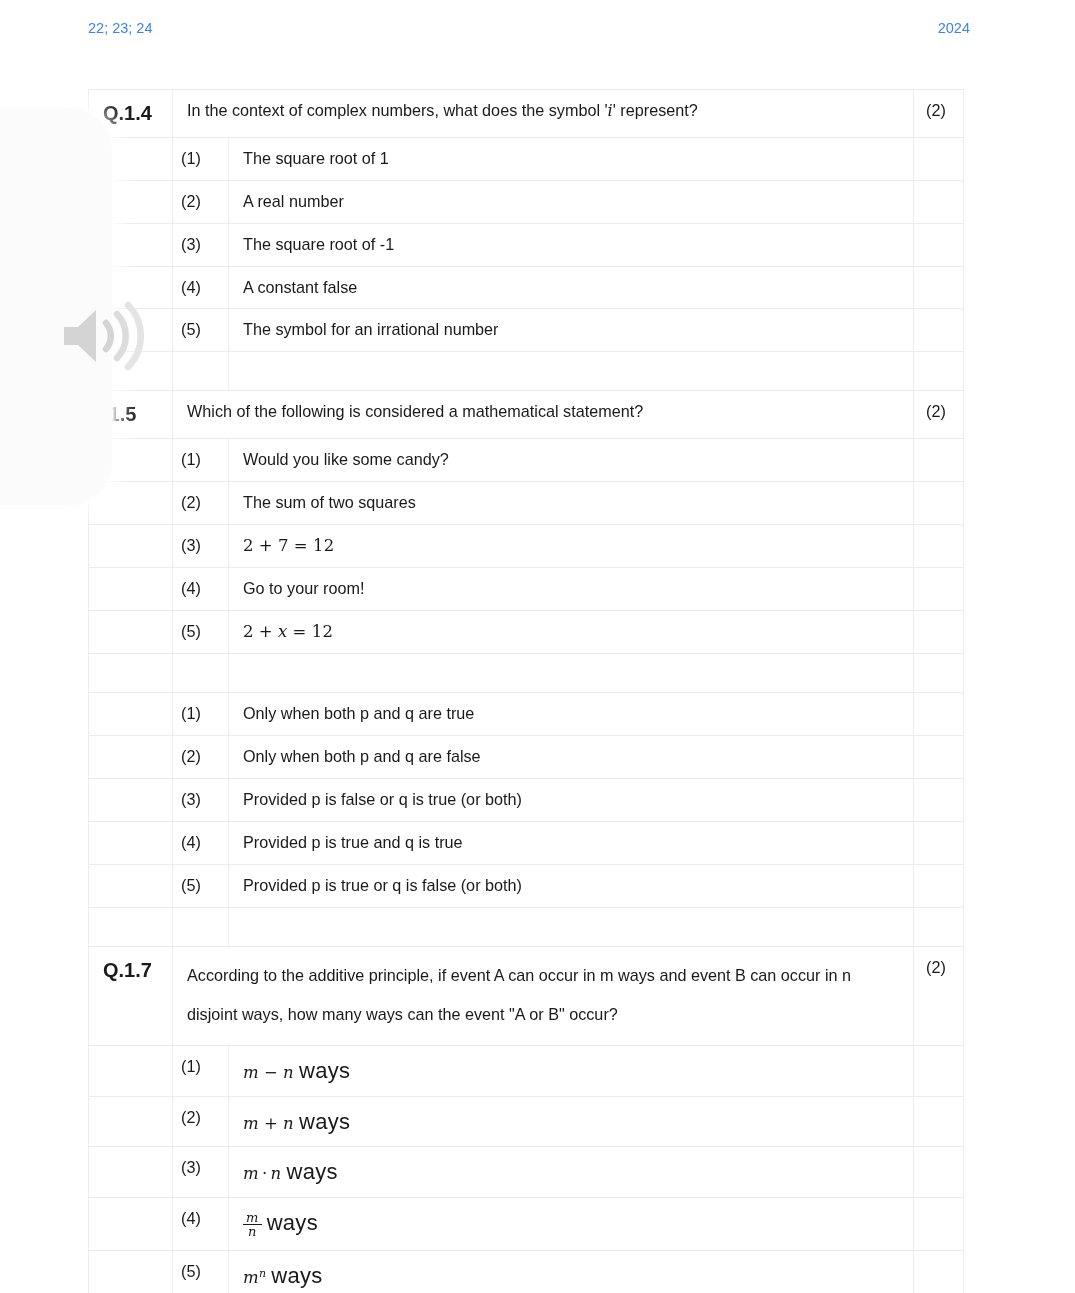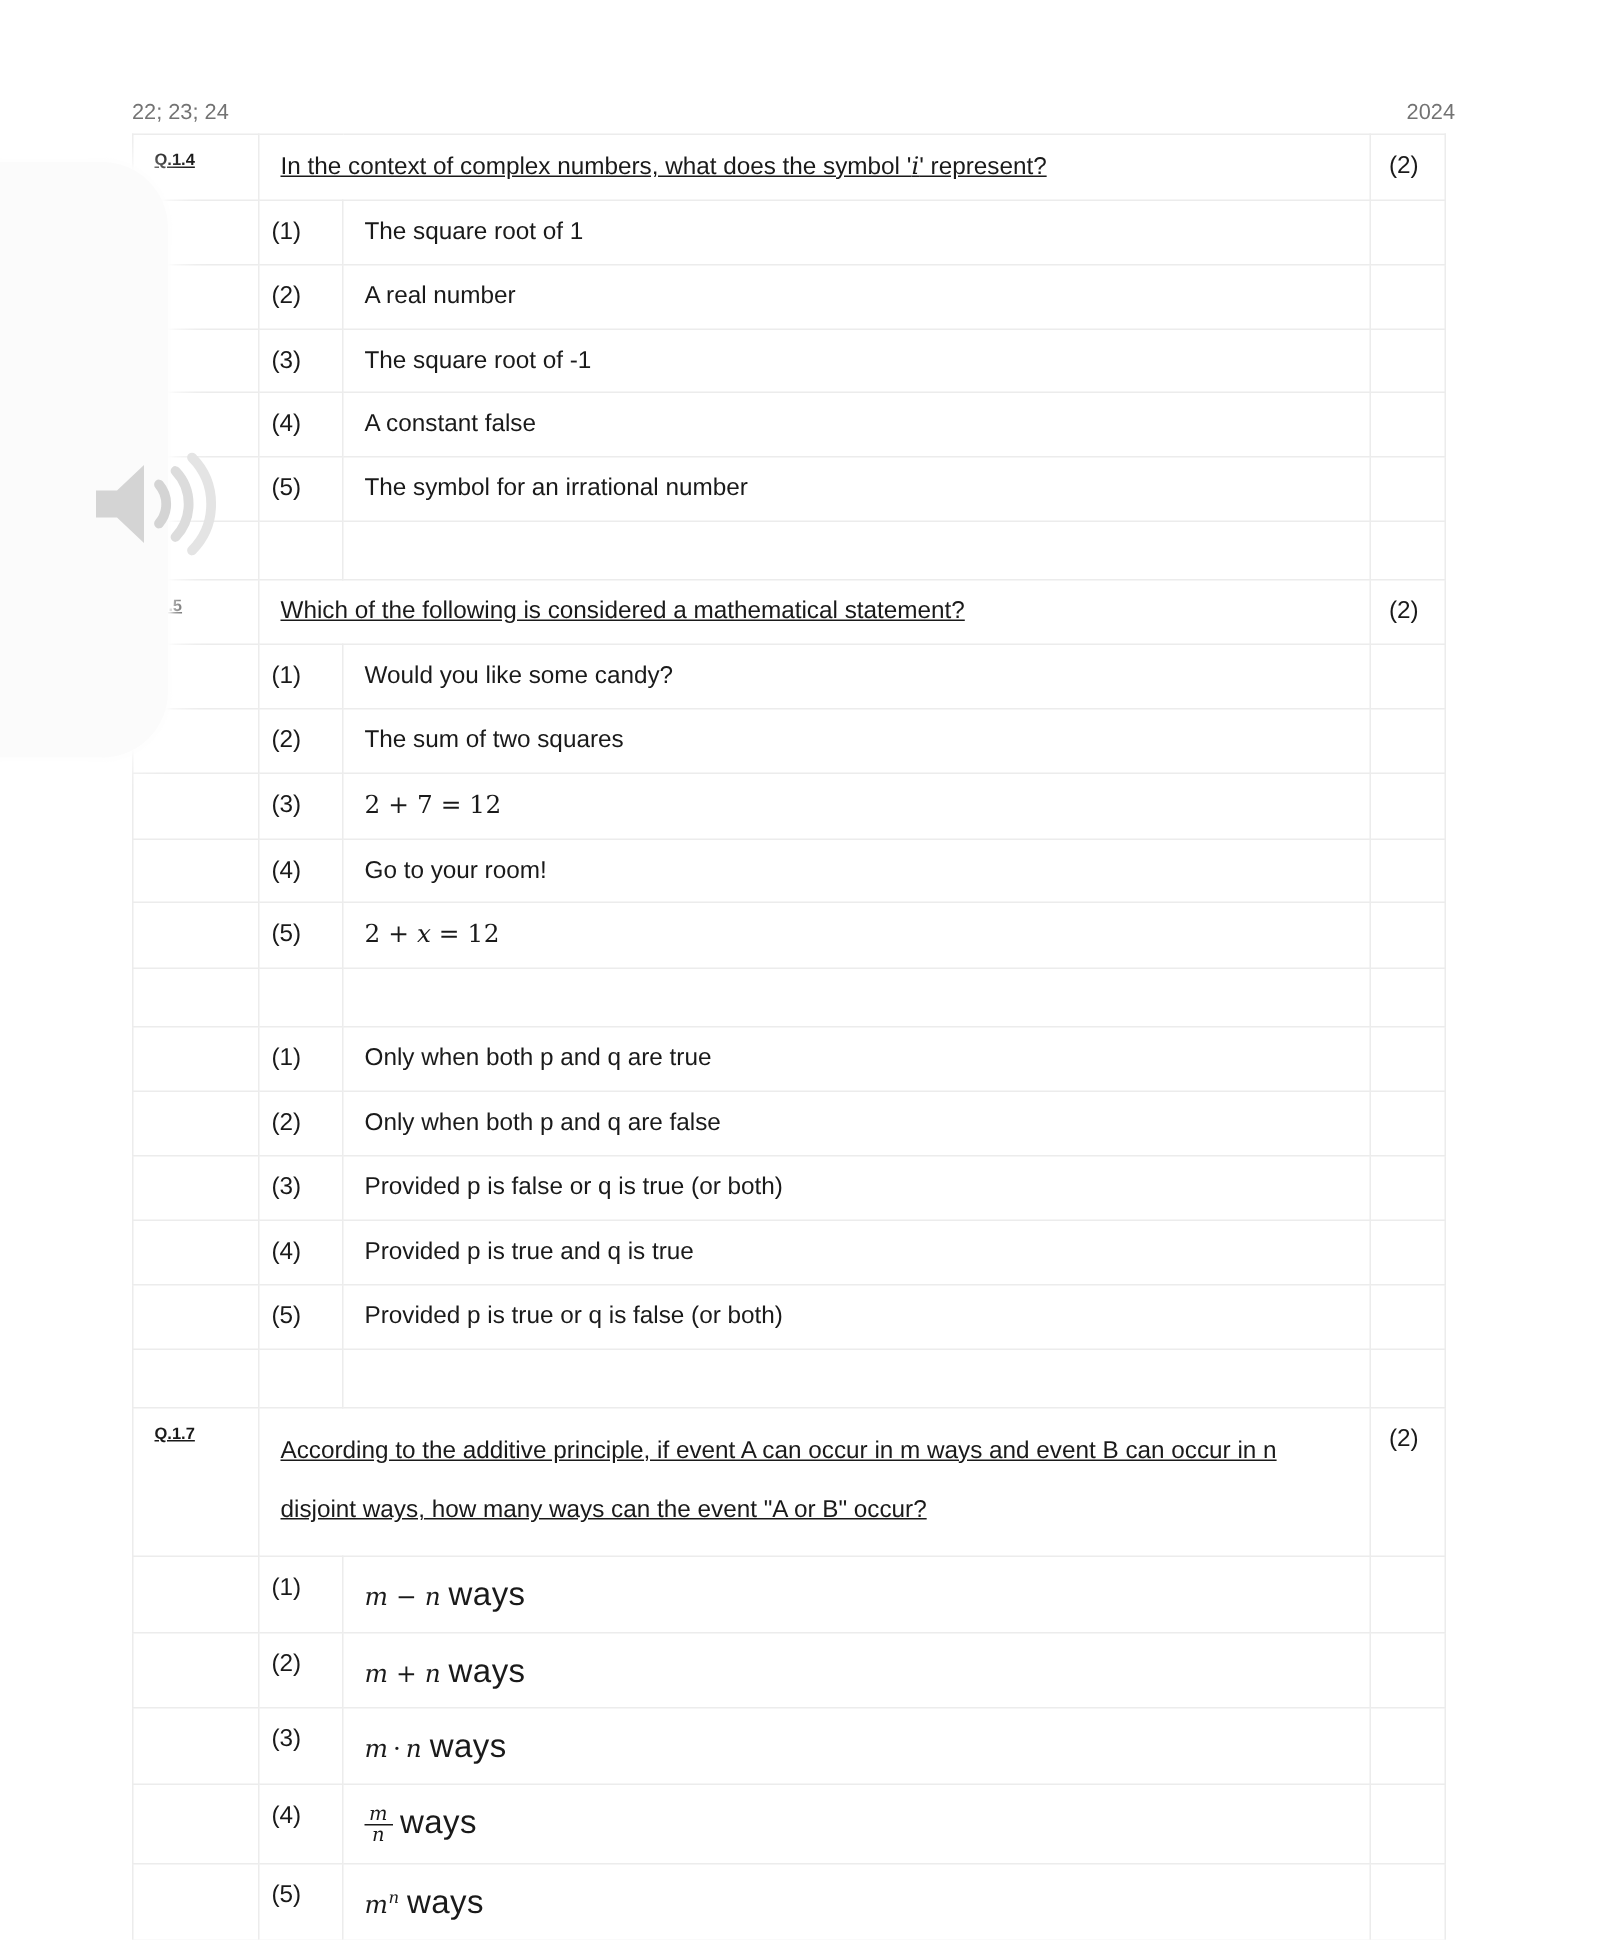--- a/index.html
+++ b/index.html
@@ -17,22 +17,21 @@
   }
 
   
   .page-header {
     position: absolute;
     top: 20px;
     left: 88px;
     right: 88px;
     height: 26px;
     font-size: 14.5px;
-    color: #737373;
-    margin-top: 47px;
+    color: #3b82f6;
   }
   .page-header .hdr-left {
     position: absolute;
     left: 0;
     top: 0;
   }
   .page-header .hdr-right {
     position: absolute;
     right: 17px;
     top: 0;
@@ -59,33 +58,31 @@
   .col-marks { width: 50px; }
 
   .cell {
     padding: 10px 6px 10px 14px;
     font-size: 16.2px;
     line-height: 1.35;
   }
   .cell.qnum {
     font-weight: bold;
     padding-left: 14px;
-    font-size: 11px;
-    text-decoration: underline;
+    font-size: 20px;
   }
   .cell.optnum {
     padding-left: 8px;
     padding-right: 4px;
   }
   .cell.marks {
     padding-left: 12px;
   }
   .cell.question {
     padding-right: 18px;
-    text-decoration: underline;
   }
   .cell.question.two-line {
     line-height: 2.45;
     padding-top: 9px;
     padding-bottom: 10px;
   }
 
   .row-question td { height: 38px; }
   .row-option td   { height: 38px; }
   .row-spacer td   { height: 38px; }

